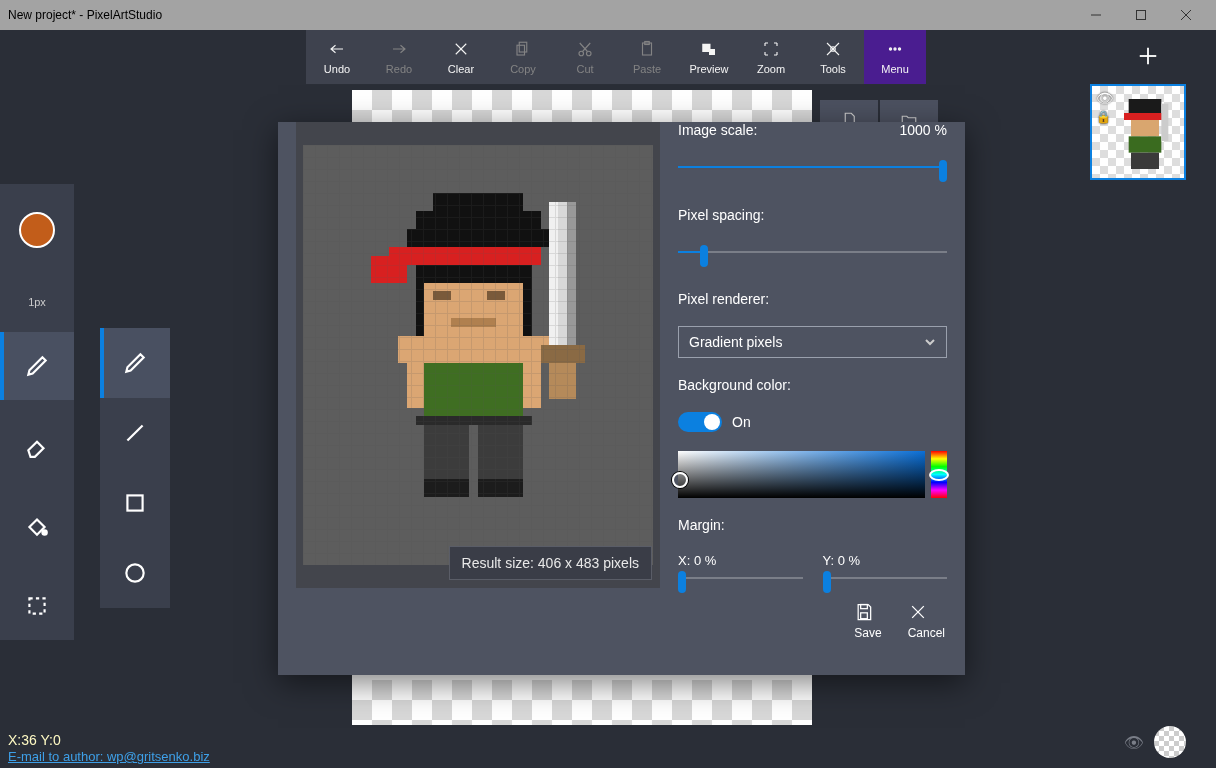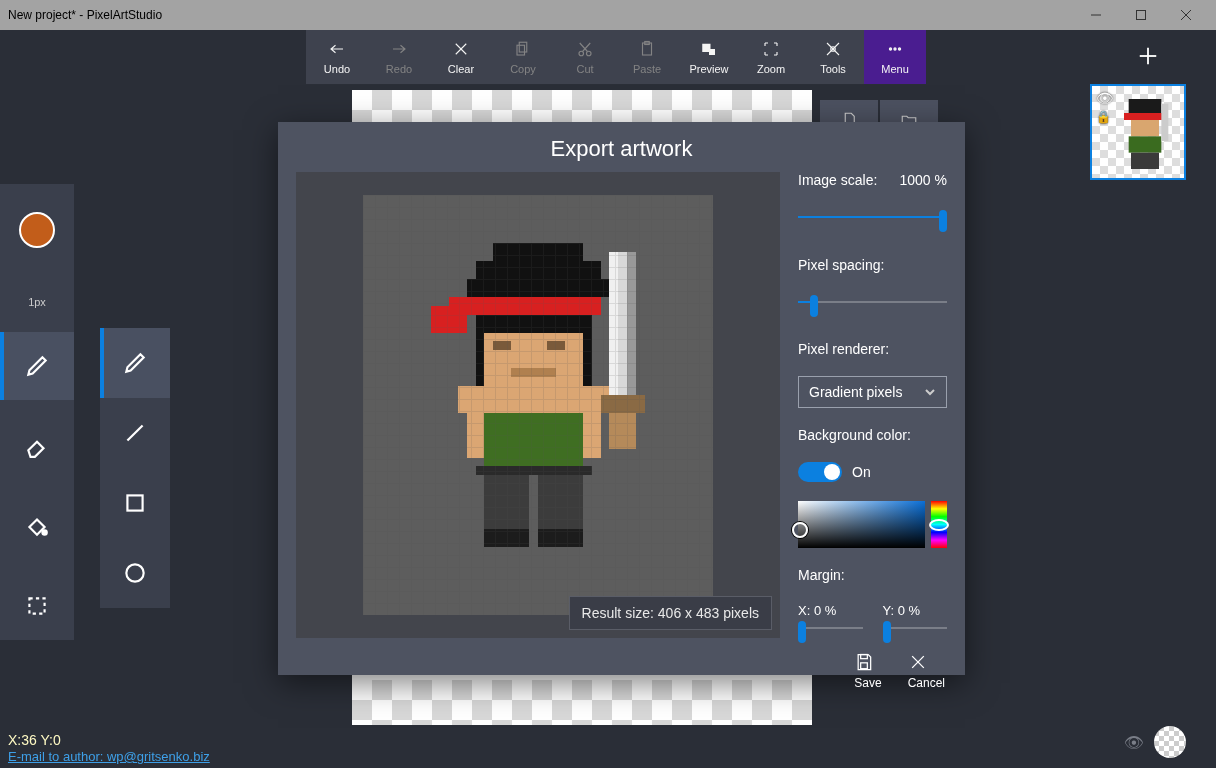--- a/index.html
+++ b/index.html
@@ -59,21 +59,21 @@
 
 
 .mini-tabs { position: absolute; top: 70px; left: 820px; display: flex; gap: 2px; }
 .mini-tab { width: 58px; height: 40px; background: #4c5160; display: flex; align-items: center; justify-content: center; color: #ccc; }
 .mini-tab svg { width: 18px; height: 18px; stroke: currentColor; fill: none; stroke-width: 1.5; }
 
 
 .dialog { position: absolute; top: 92px; left: 278px; width: 687px; height: 553px; background: #4e5361; box-shadow: 0 8px 30px rgba(0,0,0,0.5); }
 .dlg-title { text-align: center; font-size: 22px; font-weight: 300; padding: 14px 0 10px; color: #fff; }
 .dlg-body { display: flex; padding: 0 18px 14px; gap: 18px; height: 480px; }
-.preview-pane { width: 484px; background: #43454c; position: relative; display: flex; align-items: center; justify-content: center; }
+.preview-pane { width: 364px; background: #43454c; position: relative; display: flex; align-items: center; justify-content: center; }
 .preview-art { width: 350px; height: 420px; background: #5d5d5d; position: relative; overflow: hidden; }
 .result-badge { position: absolute; bottom: 8px; right: 8px; background: #3a3d47; padding: 8px 12px; font-size: 14px; border: 1px solid #5a5d67; color: #e8e8e8; }
 .controls { flex: 1; display: flex; flex-direction: column; gap: 19px; font-size: 14px; }
 .ctrl-row { display: flex; justify-content: space-between; align-items: center; }
 .slider { width: 100%; height: 20px; position: relative; }
 .slider .track { position: absolute; top: 9px; left: 0; right: 0; height: 2px; background: #7a7e88; }
 .slider .fill { position: absolute; top: 9px; left: 0; height: 2px; background: #0b80e0; }
 .slider .thumb { position: absolute; top: 3px; width: 8px; height: 22px; background: #0b80e0; border-radius: 4px; }
 .select { border: 1px solid #9aa0ad; padding: 7px 10px; display: flex; justify-content: space-between; align-items: center; background: transparent; }
 .select svg { width: 12px; height: 12px; stroke: #ccc; fill: none; stroke-width: 2; }
@@ -305,21 +305,20 @@
         </svg>
       </div>
     <div class="lt2-btn">
         <svg viewBox="0 0 24 24">
           <circle cx="12" cy="12" r="8"></circle>
         </svg>
       </div>
   </div>
 
   <div class="dialog">
-    <div class="dlg-title">Export artwork</div>
     <div class="dlg-body">
       <div class="preview-pane">
         <div class="preview-art">
           <svg class="pixel-char" viewBox="0 0 28 36" preserveAspectRatio="xMidYMid meet" shape-rendering="crispEdges">
 
             <rect x="9" y="1" width="10" height="2" fill="#111"></rect>
             <rect x="7" y="3" width="14" height="2" fill="#111"></rect>
             <rect x="6" y="5" width="16" height="2" fill="#111"></rect>
 
             <rect x="4" y="7" width="17" height="2" fill="#d82020"></rect>

